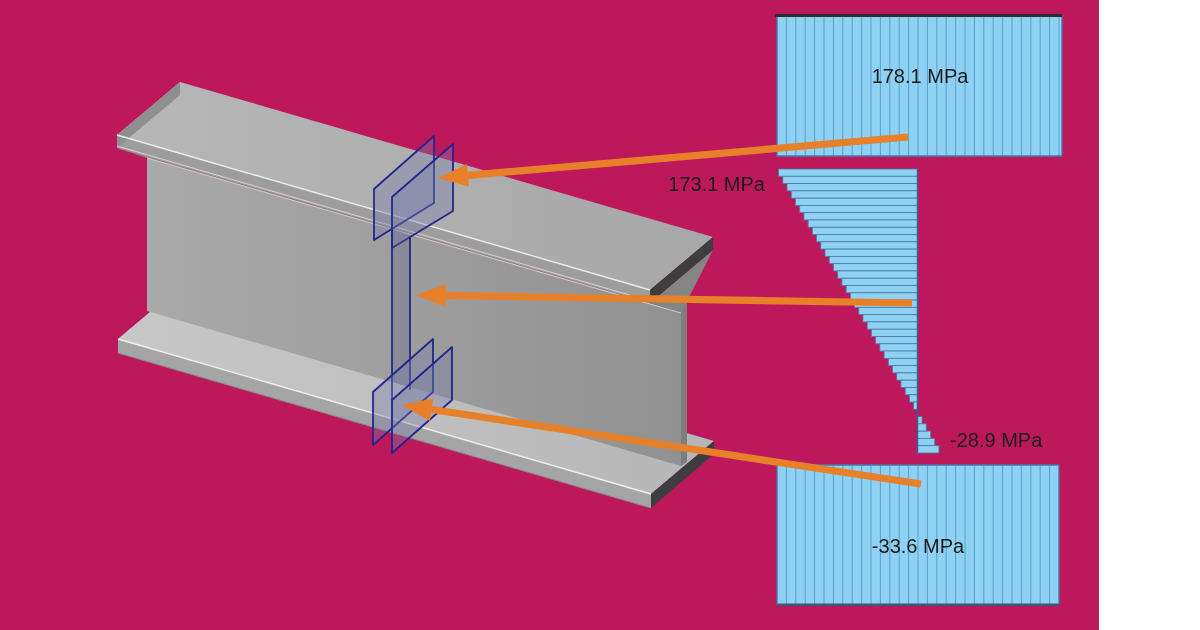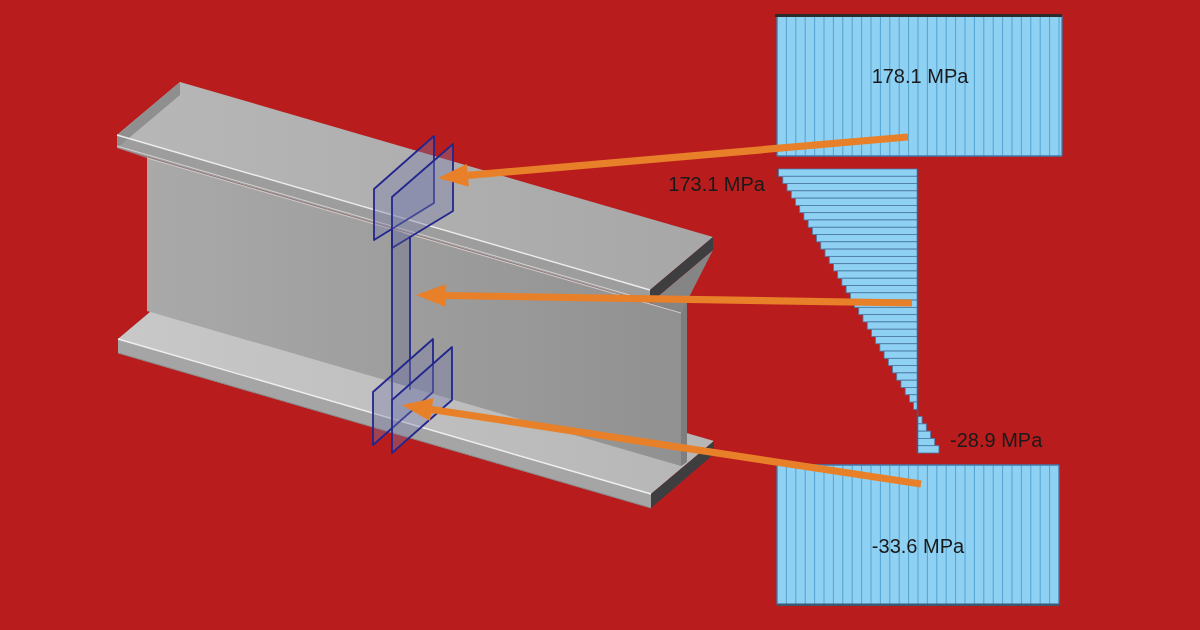--- a/index.html
+++ b/index.html
@@ -1,16 +1,16 @@
 <!DOCTYPE html>
 <html><head>
 <meta charset="utf-8">
 <style>
   html,body{margin:0;padding:0;background:#ffffff;}
-  #stage{position:relative;width:1200px;height:630px;background:#b91c1c;overflow:hidden;}
+  #stage{position:relative;width:1099px;height:630px;background:#be185d;overflow:hidden;}
   svg{position:absolute;left:0;top:0;}
   text{font-family:"Liberation Sans",sans-serif;font-size:20px;fill:#1a1a1a;}
 </style>
 </head>
 <body>
 
 <div id="stage">
 <svg width="1200" height="630" viewBox="0 0 1200 630">
   <defs>
     <linearGradient id="gTopFace" x1="0" y1="0" x2="1" y2="0">

